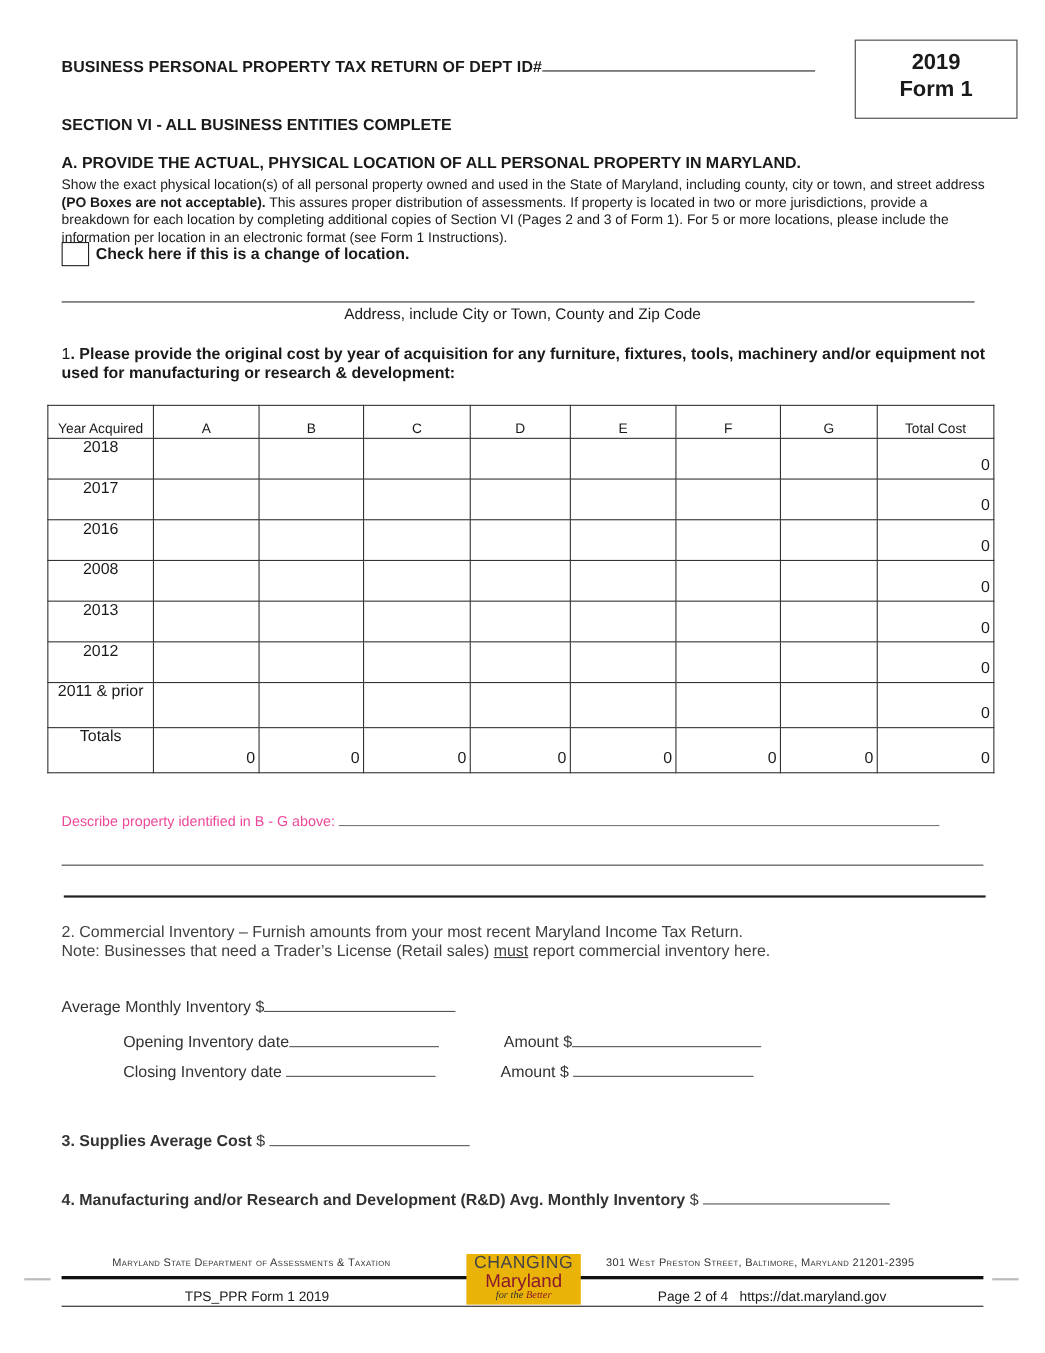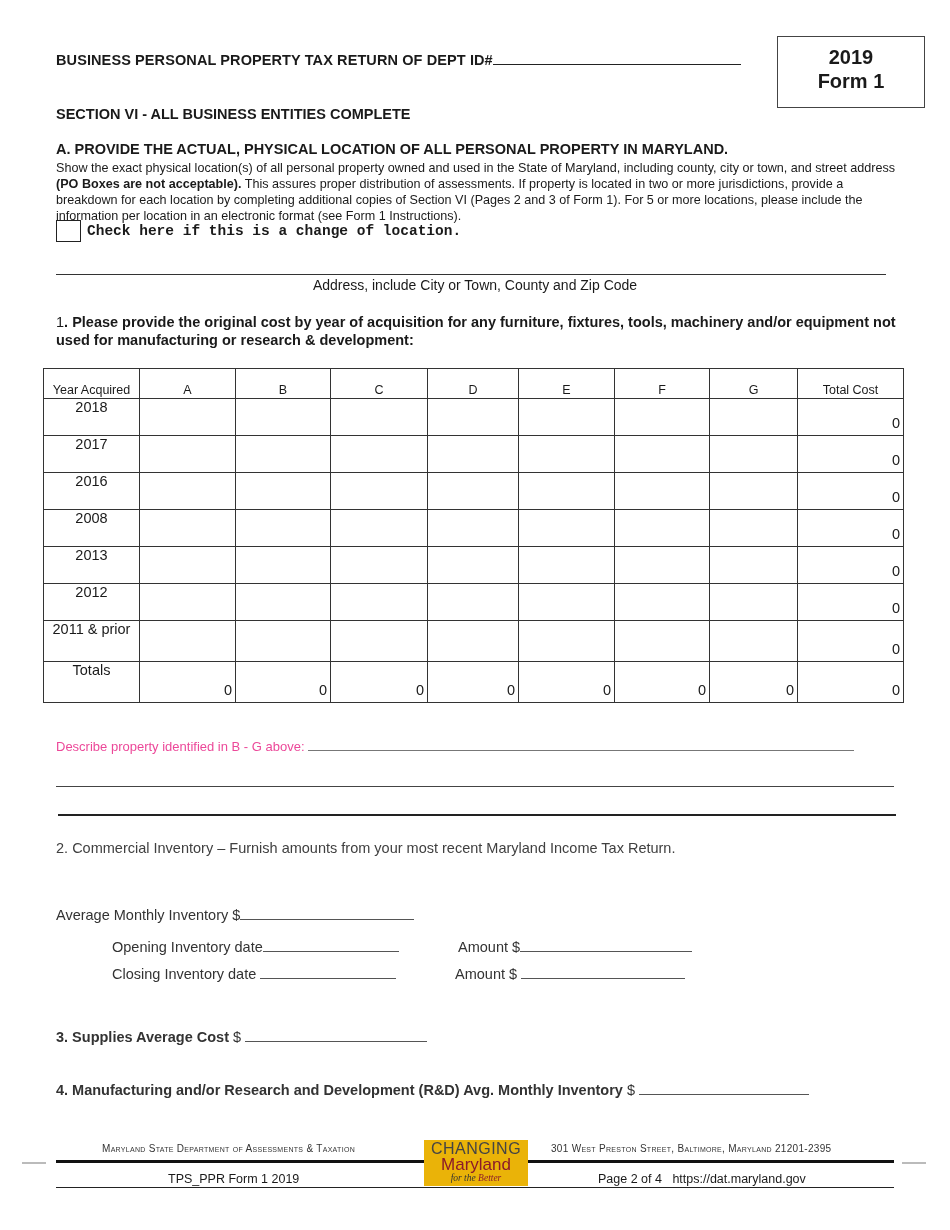--- a/index.html
+++ b/index.html
@@ -6,21 +6,21 @@
   body { width:950px; height:1230px; position:relative; overflow:hidden;
          font-family:"Liberation Sans", sans-serif; color:#1a1a1a; }
   .abs { position:absolute; }
   .header-title { left:56px; top:52px; font-size:14.5px; font-weight:bold; letter-spacing:0.1px; white-space:nowrap; }
   .header-blank { display:inline-block; width:248px; border-bottom:1.5px solid #222; height:12px; vertical-align:baseline; }
   .form-box { left:777px; top:36px; width:148px; height:72px; border:1.5px solid #444; text-align:center;
               font-weight:bold; font-size:20px; line-height:24px; padding-top:8px; box-sizing:border-box; }
   .section-title { left:56px; top:106px; font-size:14.5px; font-weight:bold; white-space:nowrap; }
   .subA-title { left:56px; top:141px; font-size:14.5px; font-weight:bold; white-space:nowrap; }
   .subA-body { left:56px; top:160px; width:840px; font-size:12.6px; line-height:16px; }
-  .chk-row { left:56px; top:220px; display:flex; align-items:center;font-family:Liberation Mono, monospace; }
+  .chk-row { left:56px; top:220px; display:flex; align-items:center; }
   .chk { width:25px; height:22px; border:1.5px solid #222; box-sizing:border-box; margin-right:6px; cursor:pointer; }
   .chk-label { font-size:14.5px; font-weight:bold; }
   .addr-line { left:56px; top:274px; width:830px; border-top:1.5px solid #333; }
   .addr-caption { left:0; top:277px; width:950px; text-align:center; font-size:14px; }
   .q1 { left:56px; top:313px; width:840px; font-size:14.5px; font-weight:bold; line-height:18px; }
   table.cost { position:absolute; left:43px; top:368px; width:860px; border-collapse:collapse; table-layout:fixed; }
   table.cost td, table.cost th { border:1.2px solid #333; padding:0; font-size:14px; }
   table.cost th { font-weight:normal; font-size:12.5px; height:28px; vertical-align:bottom; padding-bottom:1px; }
   table.cost td.yr { text-align:center; vertical-align:top; font-size:14.5px; line-height:16px; }
   table.cost tr.r td { height:32px; }
@@ -190,20 +190,21 @@
 
 <div class="abs desc">
   <span>Describe property identified in B - G above:</span>
   <span class="desc-blank"></span>
 </div>
 <div class="abs line1"></div>
 <div class="abs line2"></div>
 
 <div class="abs q2">
   <div><span>2</span><span>. Commercial Inventory – Furnish amounts from your most recent Maryland Income Tax Return.</span></div>
+  <div><span>Note: Businesses that need a Trader’s License (Retail sales) </span><u>must</u><span> report commercial inventory here.</span></div>
 </div>
 
 <div class="abs fld" style="left:56px; top:907px;">
   <span>Average Monthly Inventory $</span><span class="blank" style="width:174px"></span>
 </div>
 <div class="abs fld" style="left:112px; top:939px;">
   <span>Opening Inventory date</span><span class="blank" style="width:136px"></span>
 </div>
 <div class="abs fld" style="left:458px; top:939px;">
   <span>Amount $</span><span class="blank" style="width:172px"></span>

